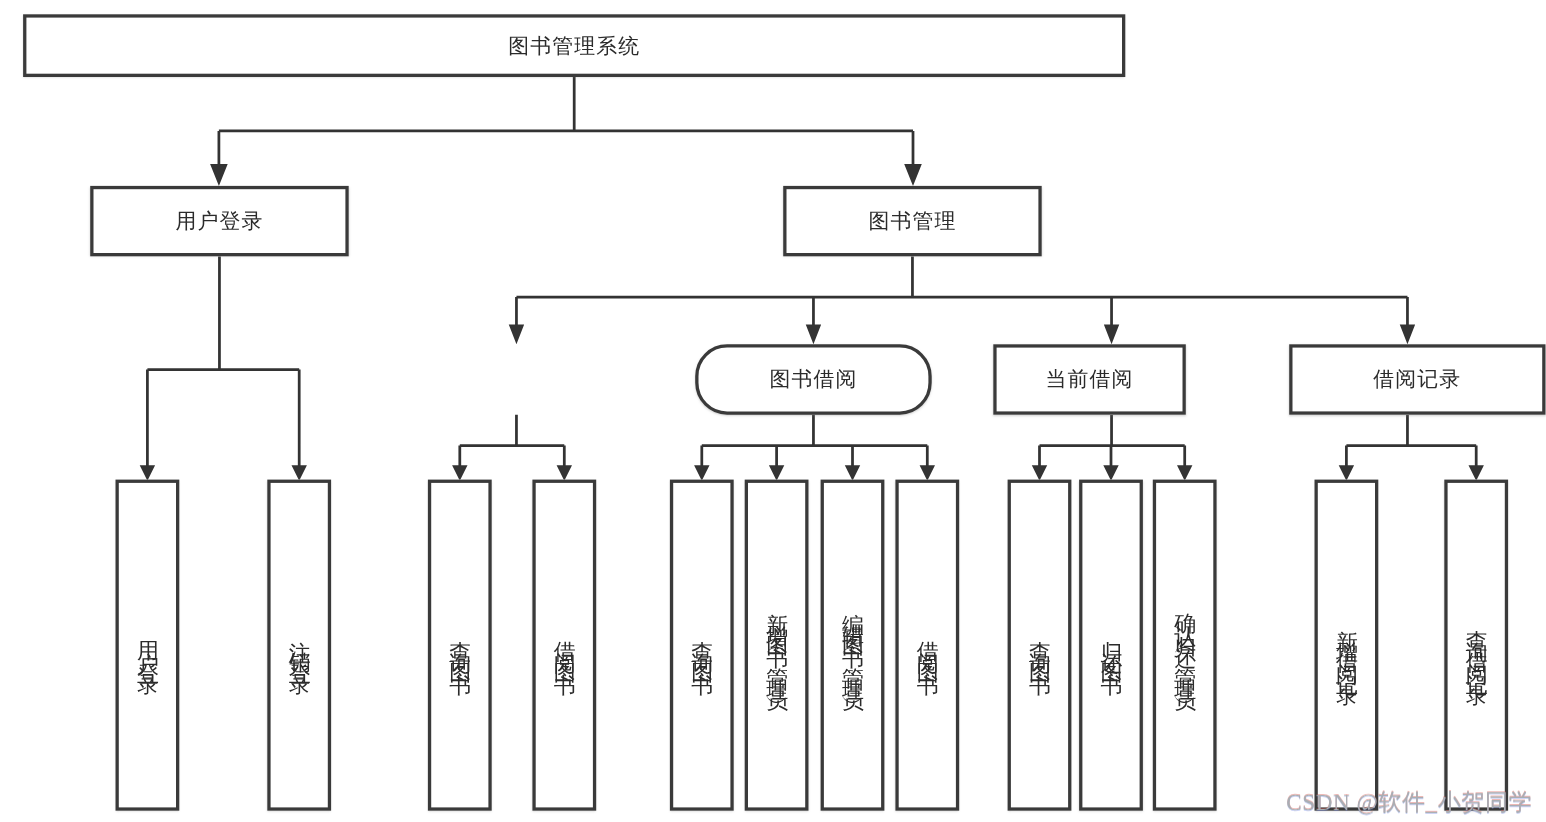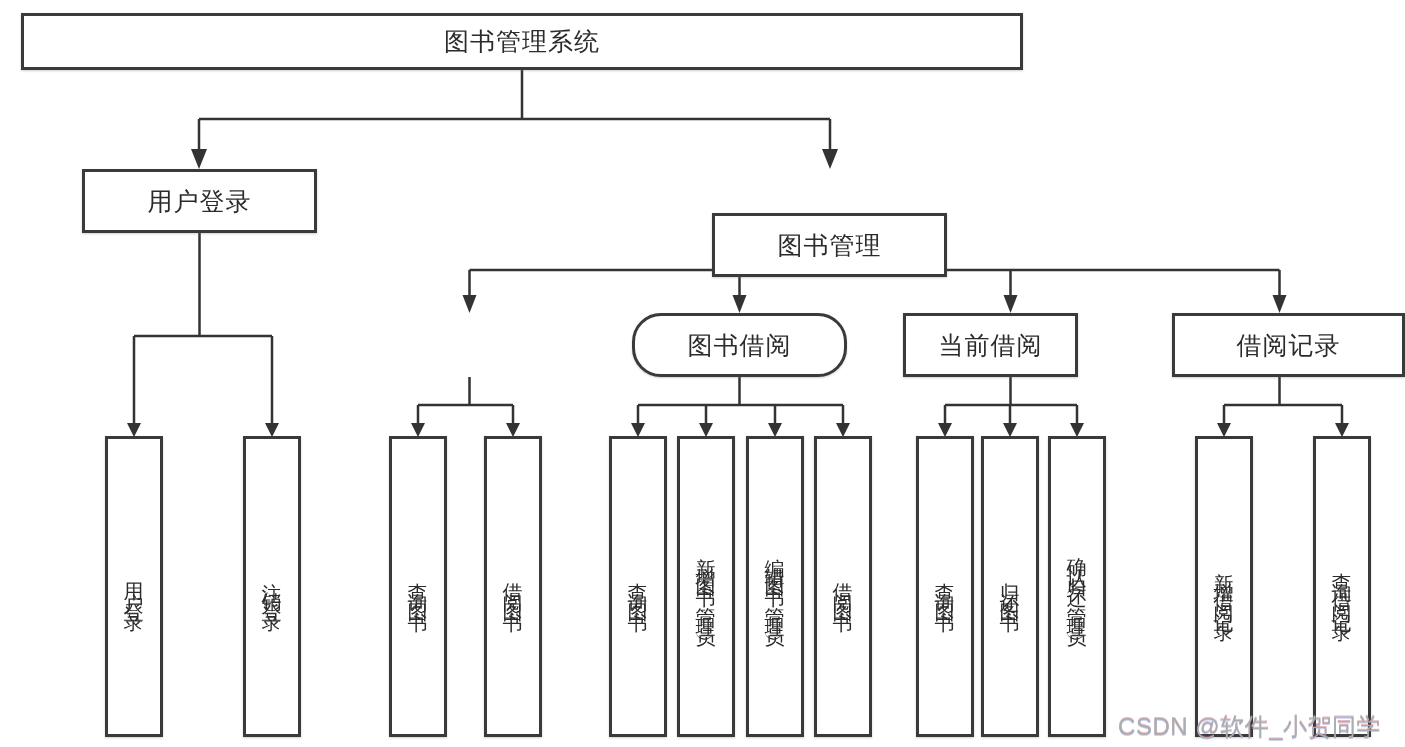--- a/index.html
+++ b/index.html
@@ -32,45 +32,46 @@
     box-sizing: border-box;
     background: #ffffff;
     border: 3px solid #3a3a3a;
     box-shadow: 0 1px 2px rgba(120,120,120,0.35);
     display: flex;
     align-items: center;
     justify-content: center;
     color: #2b2b2b;
   }
   .box.h {
-    font-size: 25px;
+    font-size: 19px;
     letter-spacing: 1px;
     white-space: nowrap;
   }
   .box.leaf {
     width: 58px;
     top: 436px;
     height: 301px;
     font-size: 20px;
   }
   .leaf span {
     writing-mode: vertical-rl;
     text-orientation: mixed;
     letter-spacing: 0.5em;
     line-height: 1;
   }
   .watermark {
     position: absolute;
-    right: 24px;
+    right: 12px;
     bottom: 4px;
-    font-size: 24px;
+    font-size: 21px;
     color: #a9aeb3;
     letter-spacing: 0.5px;
     text-shadow: 0 -1px 0 rgba(215,100,95,0.45), 0 1px 0 rgba(110,130,225,0.35);
     white-space: nowrap;
+    font-family: Liberation Serif, serif;
   }
 </style>
 </head>
 <body>
 
 <div class="canvas">
 
   <svg class="connectors" viewBox="0 0 1405 747" xmlns="http://www.w3.org/2000/svg" aria-hidden="true">
 
     <path fill="none" stroke="#333333" stroke-width="2.5" d="
@@ -130,21 +131,21 @@
       M1335 423 H1349 L1342 437 Z"></path>
   </svg>
 
   <div class="box h" style="left:21px; top:13px; width:1002px; height:57px;">
     <span>图书管理系统</span>
   </div>
 
   <div class="box h" style="left:82px; top:169px; width:235px; height:64px;">
     <span>用户登录</span>
   </div>
-  <div class="box h" style="left:712px; top:169px; width:235px; height:64px;margin-top:44px;">
+  <div class="box h" style="left:712px; top:169px; width:235px; height:64px;">
     <span>图书管理</span>
   </div>
 
   <div class="box h" style="left:632px; top:313px; width:215px; height:64px;border-radius:29px;">
     <span>图书借阅</span>
   </div>
   <div class="box h" style="left:903px; top:313px; width:175px; height:64px;text-align:right;">
     <span>当前借阅</span>
   </div>
   <div class="box h" style="left:1172px; top:313px; width:233px; height:64px;">

